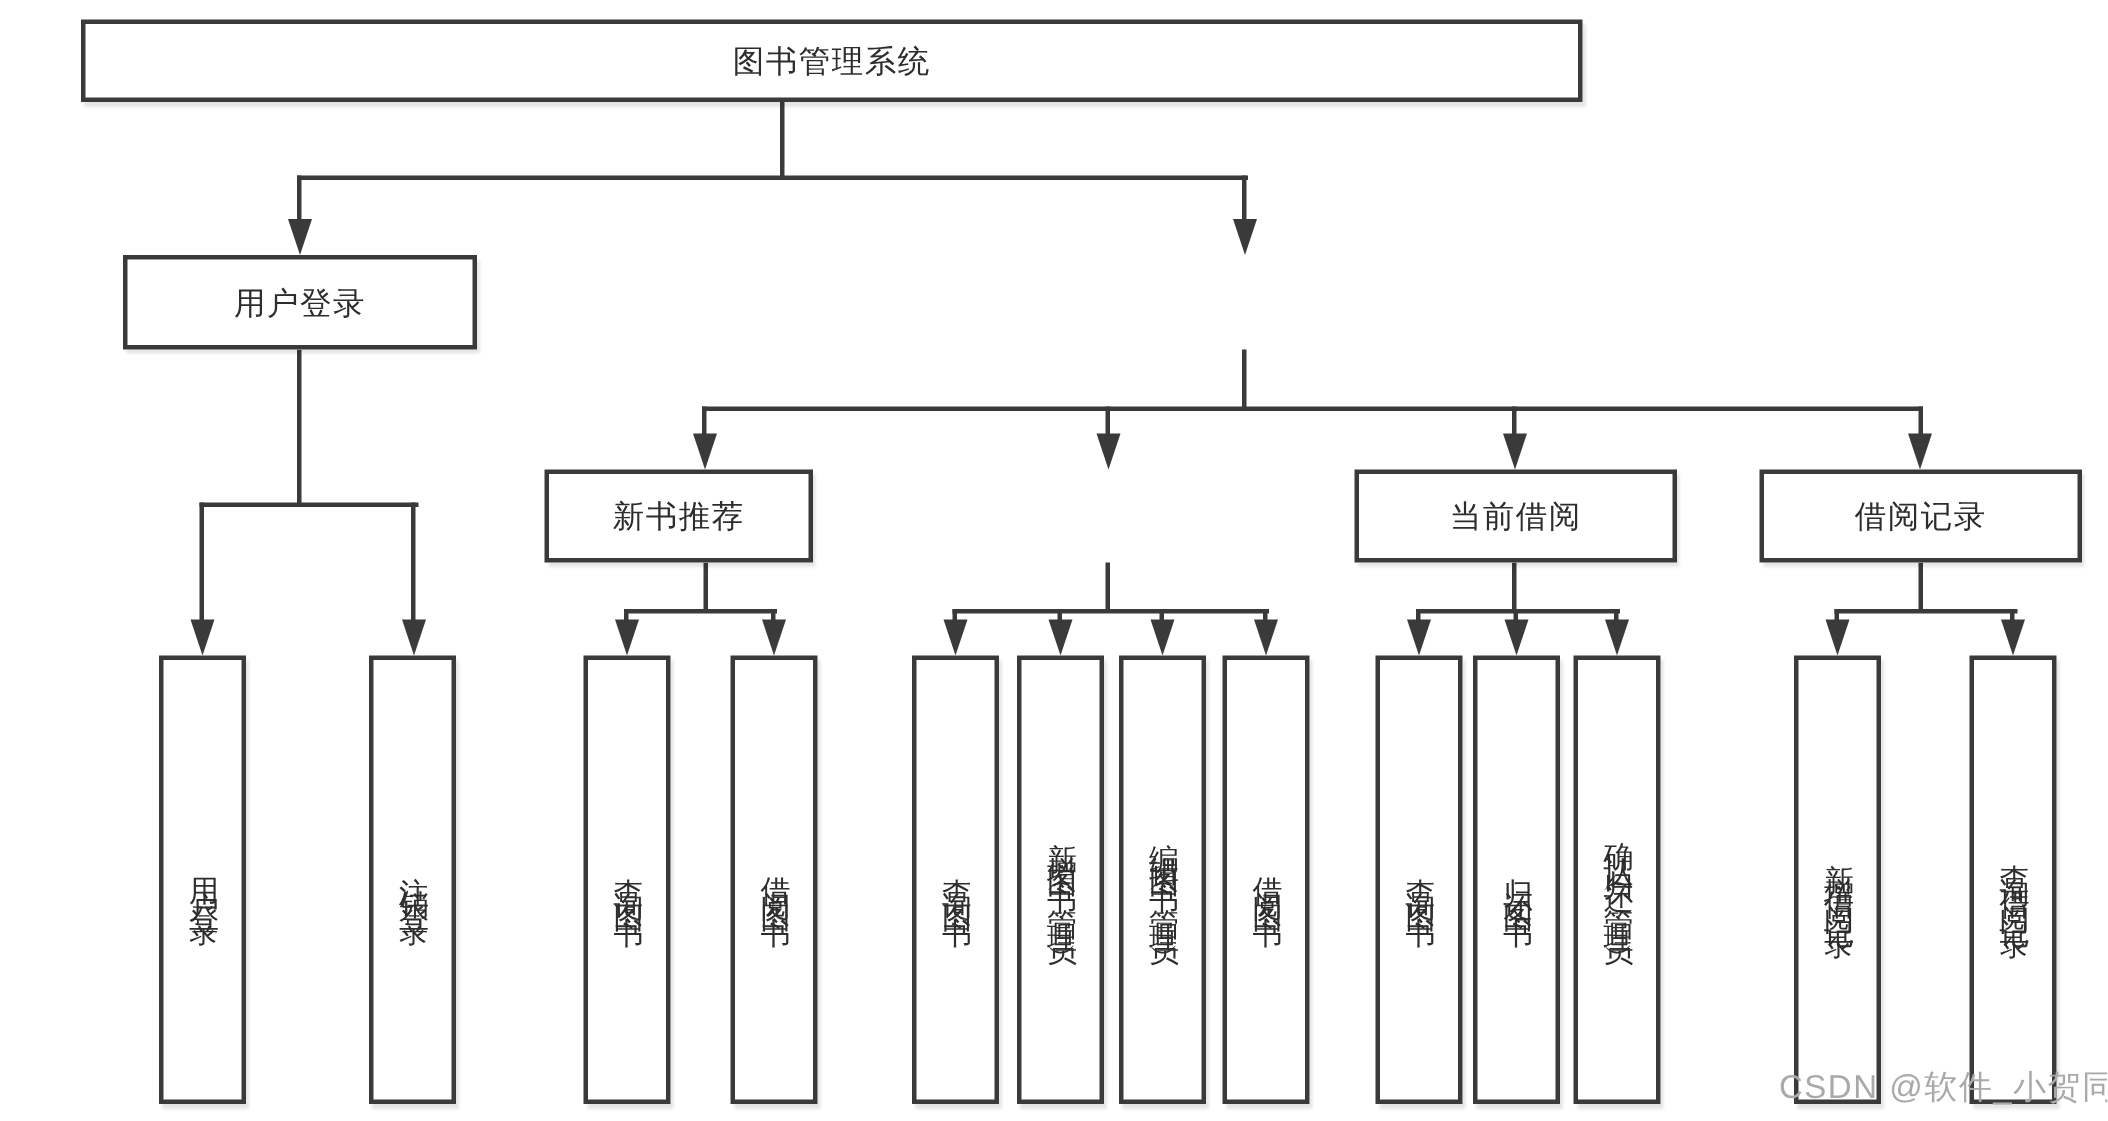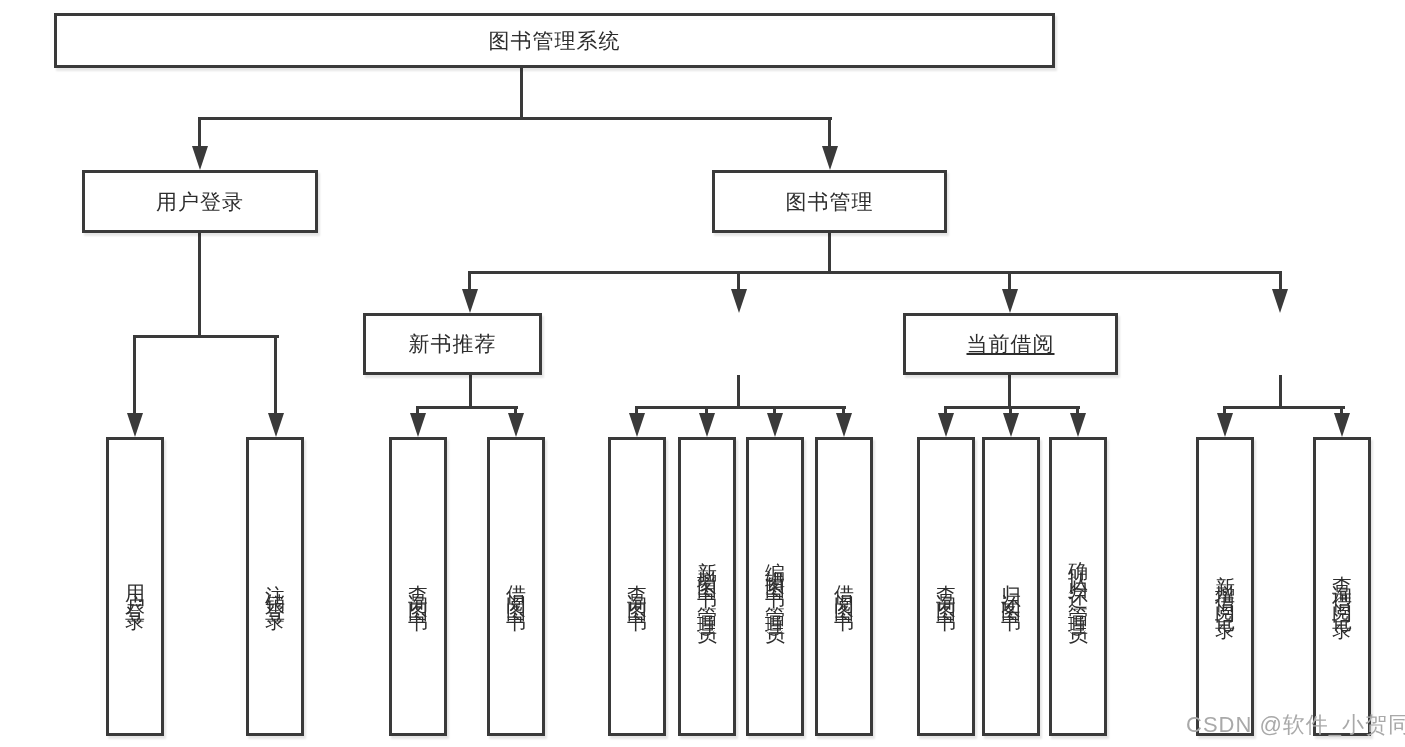--- a/index.html
+++ b/index.html
@@ -97,29 +97,29 @@
   <div class="line" style="left:1223px;top:406px;width:3px;height:10px;"></div>
   <div class="line" style="left:1340px;top:406px;width:3px;height:10px;"></div>
 
   <div class="box hnode" style="left:22px;top:13px;width:1001px;height:55px;margin-left:32px;">
     <span>图书管理系统</span>
   </div>
 
   <div class="box hnode" style="left:82px;top:170px;width:236px;height:63px;">
     <span>用户登录</span>
   </div>
-  <div class="box hnode" style="left:712px;top:170px;width:235px;height:63px;">
-    <span>图书管理</span>
-  </div>
 
   <div class="box hnode" style="left:363px;top:313px;width:179px;height:62px;">
     <span>新书推荐</span>
   </div>
-  <div class="box hnode" style="left:903px;top:313px;width:215px;height:62px;text-decoration:underline;">
+  <div class="box hnode" style="left:903px;top:313px;width:215px;height:62px;">
     <span>当前借阅</span>
+  </div>
+  <div class="box hnode" style="left:1173px;top:313px;width:215px;height:62px;">
+    <span>借阅记录</span>
   </div>
 
   <div class="box vnode" style="left:106px;top:437px;width:58px;height:299px;">
     <span>用户登录</span>
   </div>
   <div class="box vnode" style="left:246px;top:437px;width:58px;height:299px;">
     <span>注销登录</span>
   </div>
 
   <div class="box vnode" style="left:389px;top:437px;width:58px;height:299px;">

